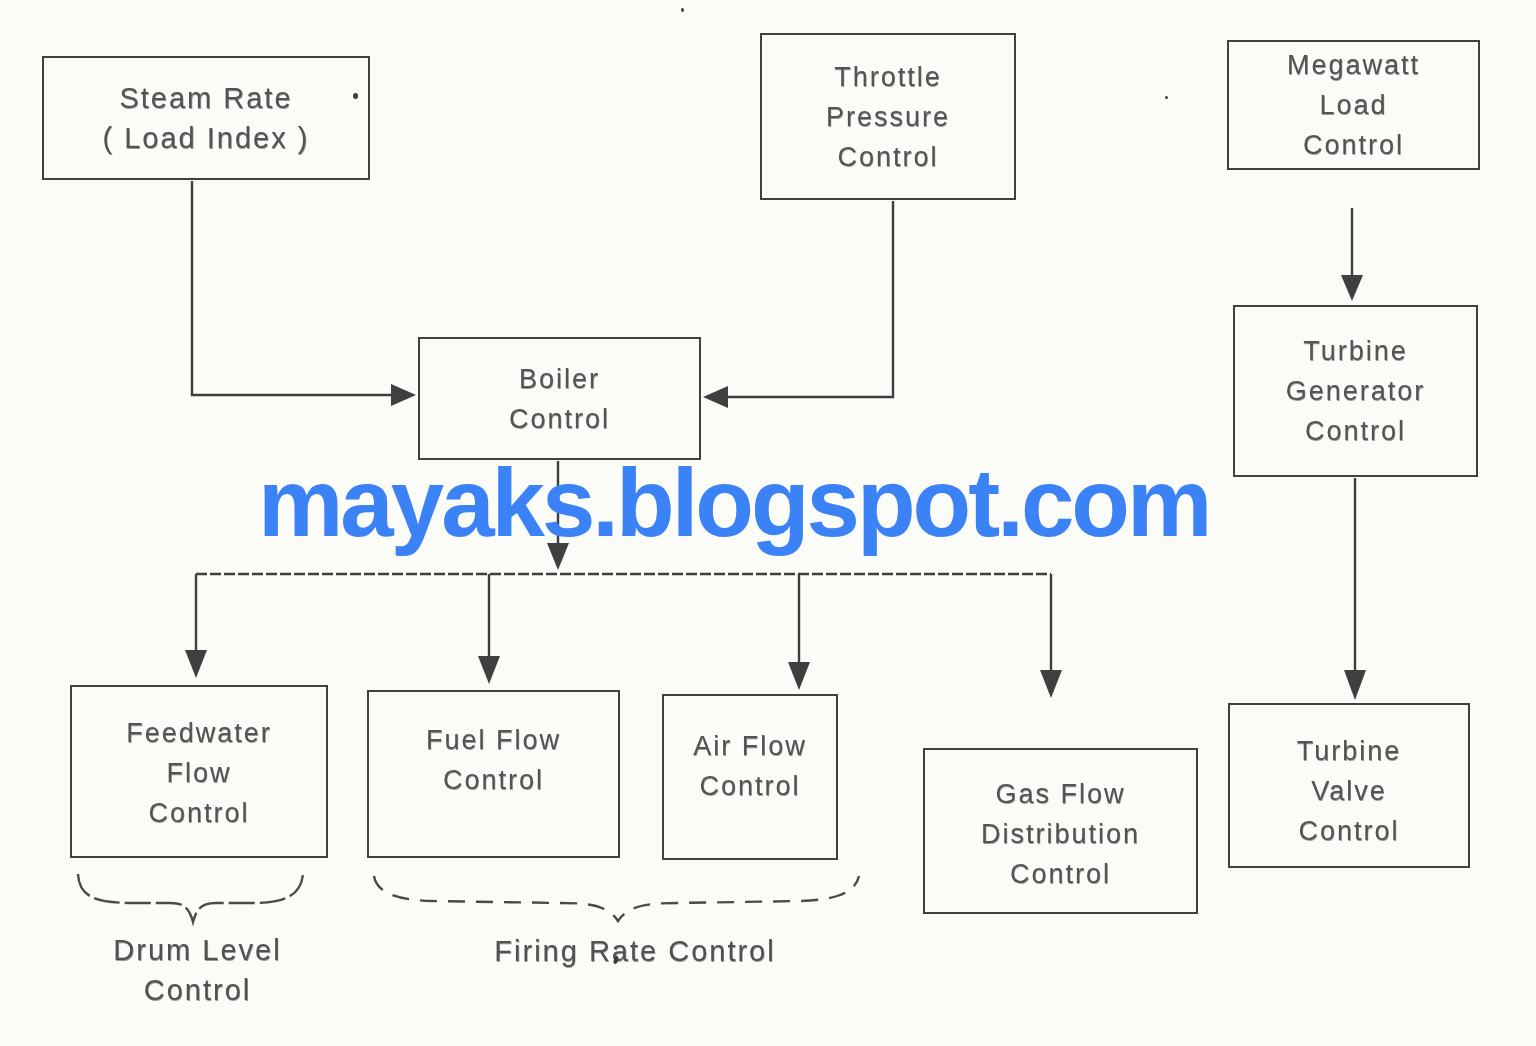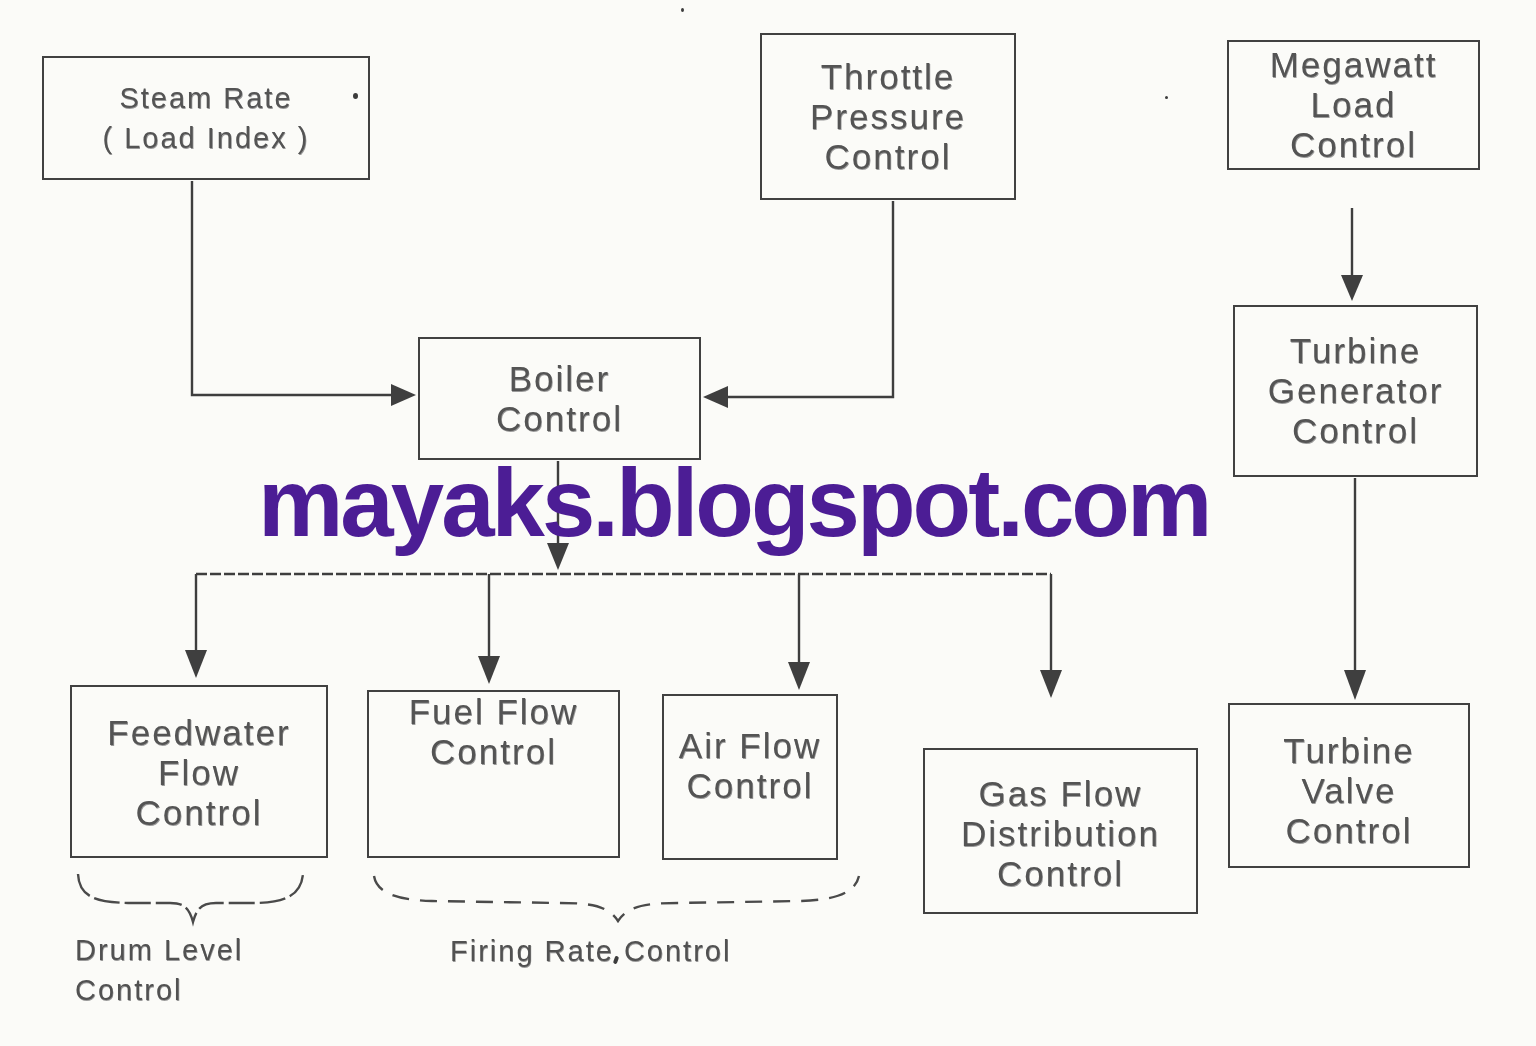--- a/index.html
+++ b/index.html
@@ -15,50 +15,50 @@
   .head { fill:#3f3f3f; stroke:none; }
   .brace { stroke:#4a4a4a; stroke-width:2.4; fill:none; }
   .brace.sparse { stroke-dasharray:17 11; }
   .brace.dense { stroke-dasharray:26 5; }
 
   .node {
     position:absolute; box-sizing:border-box;
     border:2.5px solid #414141;
     display:flex; align-items:center; justify-content:center;
     text-align:center; color:#545454;
-    font-size:35px; letter-spacing:2px; line-height:40px;
+    font-size:27px; letter-spacing:2px; line-height:40px;
     white-space:pre-line;
     text-shadow:0.6px 0.6px 0 #9a9a9a;
     background:transparent;
   }
   .node.top { align-items:flex-start; }
 
   .n-steam    { left:42px;   top:56px;  width:328px; height:124px; font-size:29px; }
   .n-throttle { left:760px;  top:33px;  width:256px; height:167px; }
   .n-megawatt { left:1227px; top:40px;  width:253px; height:130px; }
   .n-boiler   { left:418px;  top:337px; width:283px; height:123px; }
   .n-turbgen  { left:1233px; top:305px; width:245px; height:172px; }
   .n-feed     { left:70px;   top:685px; width:258px; height:173px; padding-top:26px; }
-  .n-fuel     { left:367px;  top:690px; width:253px; height:168px; }
+  .n-fuel     { left:367px;  top:690px; width:253px; height:168px; padding-top:28px; }
   .n-air      { left:662px;  top:694px; width:176px; height:166px; padding-top:30px; }
   .n-gas      { left:923px;  top:700px; width:275px; height:166px; padding-top:24px;margin-top:48px; }
   .n-valve    { left:1228px; top:703px; width:242px; height:165px; padding-top:26px; }
 
   .caption {
-    position:absolute; color:#515151;
+    position:absolute; text-align:center; color:#515151;
     font-size:29px; letter-spacing:2px; line-height:40px;
     white-space:pre-line; text-shadow:0.6px 0.6px 0 #9a9a9a;
   }
   .cap-drum   { left:75px;  top:930px; width:245px; }
   .cap-firing { left:450px; top:931px; width:370px; }
 
   .watermark {
     position:absolute; left:258px; top:448px;
     font-size:96px; font-weight:bold; letter-spacing:-3px;
-    color:#4c1d95; white-space:nowrap;
+    color:#3b82f6; white-space:nowrap;
   }
 
   .speck { position:absolute; background:#3c3c3c; border-radius:50%; }
   .speck.s1 { left:353px; top:93px;  width:5px; height:6px; }
   .speck.s2 { left:681px; top:8px;   width:3px; height:4px; }
   .speck.s3 { left:1165px;top:96px;  width:3px; height:3px; }
   .speck.s4 { left:614px; top:956px; width:4px; height:8px; border-radius:2px; transform:rotate(20deg); }
 </style>
 </head>
 <body>

